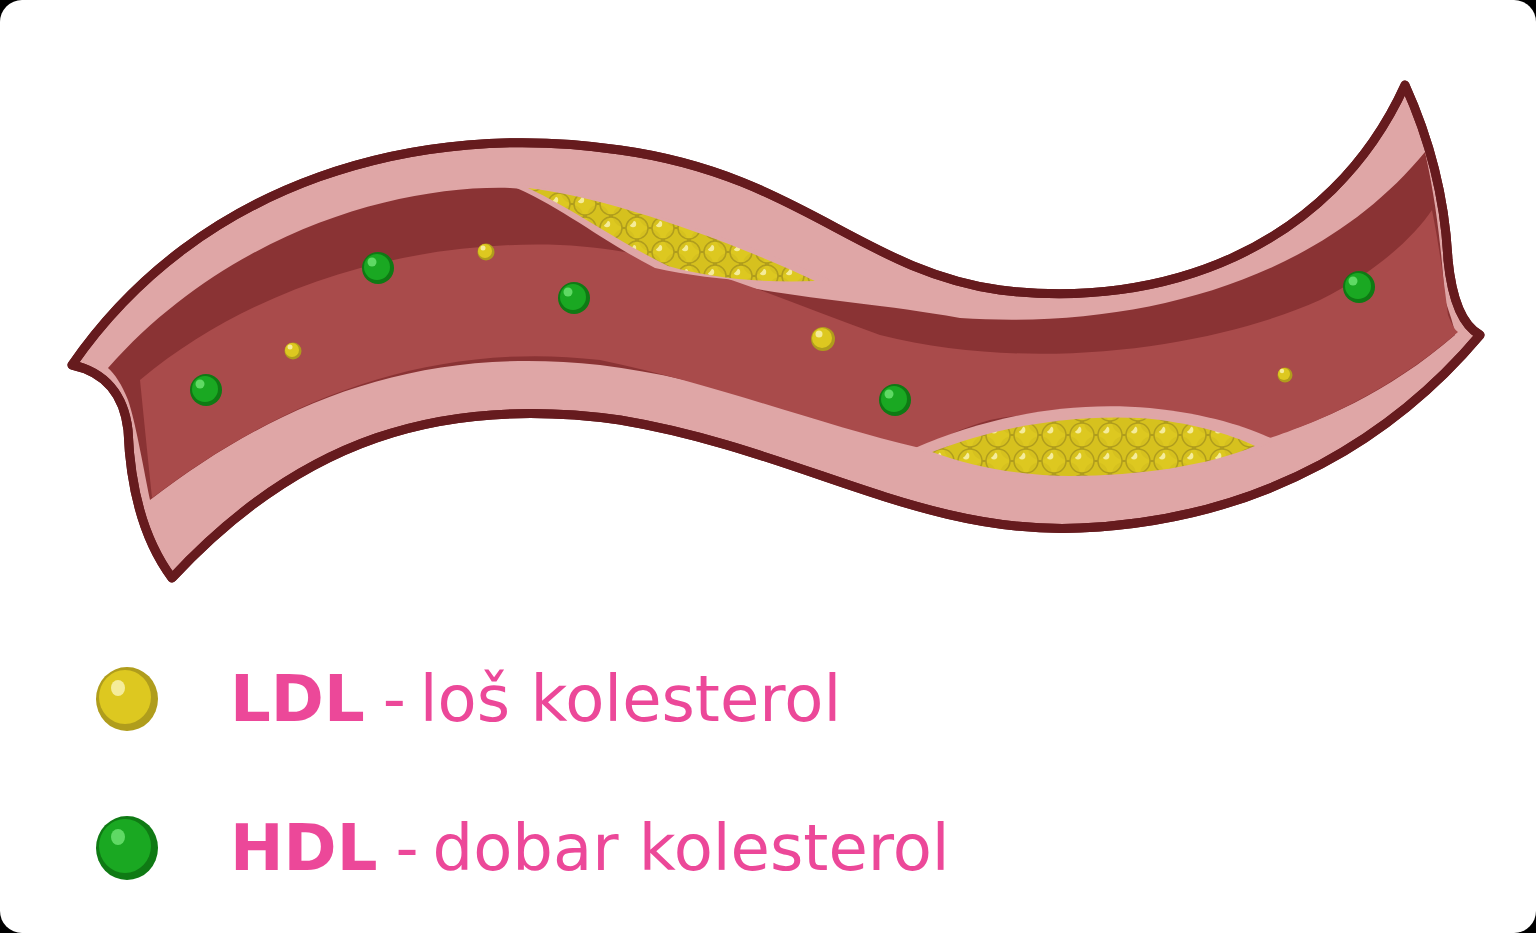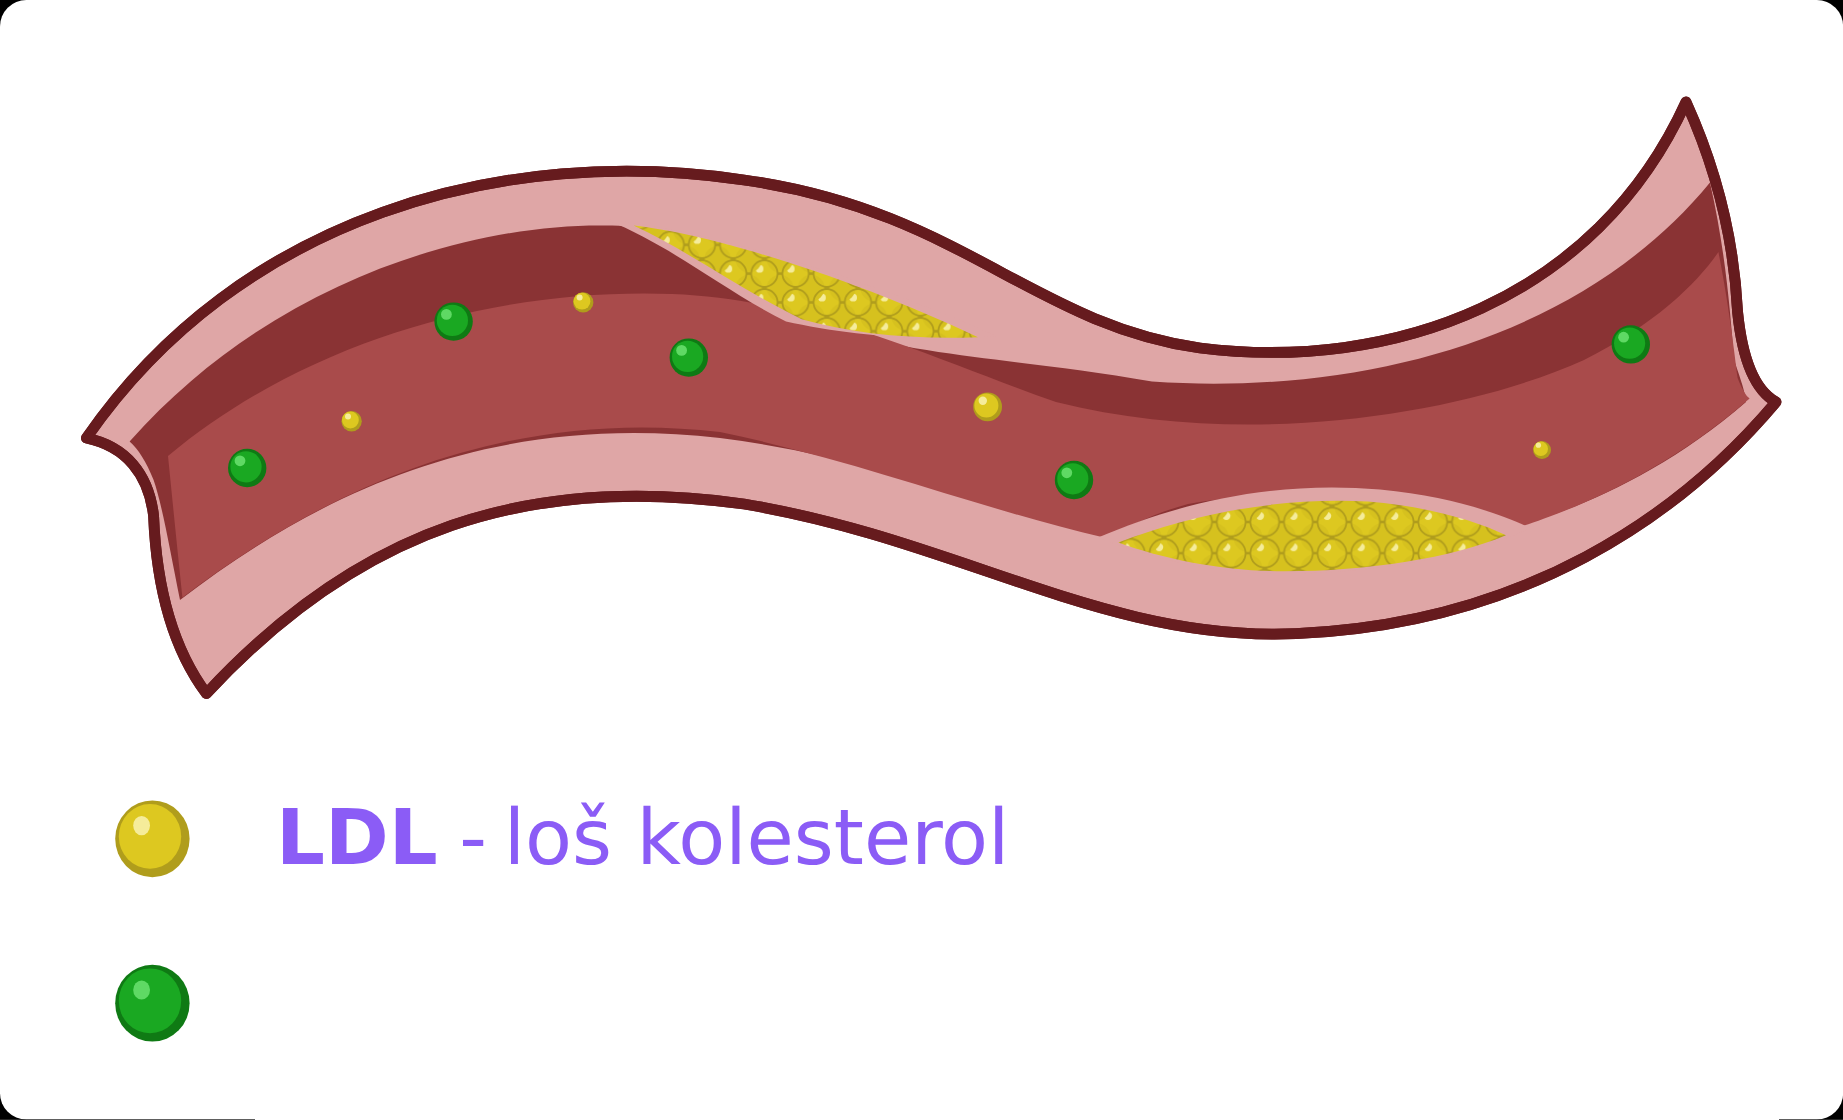--- a/index.html
+++ b/index.html
@@ -3,21 +3,21 @@
 <meta charset="utf-8">
 <style>
   html, body { margin: 0; padding: 0; background: #000; }
   body { width: 1536px; height: 933px; overflow: hidden; position: relative; font-family: "DejaVu Sans", sans-serif; }
   .card { position: absolute; left: 0; top: 0; width: 1536px; height: 933px; background: #ffffff; border-radius: 22px; overflow: hidden; }
   .artery { position: absolute; left: 0; top: 0; width: 1536px; height: 620px; }
   .legend-row { position: absolute; left: 94px; display: flex; align-items: center; }
   .legend-row.ldl { top: 654px; }
   .legend-row.hdl { top: 803px; }
   .legend-dot { width: 66px; height: 66px; display: block; }
-  .legend-text { margin-left: 70px; color: #8b5cf6; font-size: 64px; line-height: 90px; white-space: nowrap; letter-spacing: 0px; }
+  .legend-text { margin-left: 70px; color: #ec4899; font-size: 64px; line-height: 90px; white-space: nowrap; letter-spacing: 0px; }
   .legend-abbr { font-weight: bold; }
   .legend-sep { font-weight: normal; margin: 0 14px 0 18px; }
   .legend-desc { font-weight: normal; }
 </style>
 </head>
 <body>
 
 <div class="card">
 
   <svg class="artery" viewBox="0 0 1536 620" xmlns="http://www.w3.org/2000/svg">
@@ -168,15 +168,18 @@
       <span class="legend-abbr">LDL</span><span class="legend-sep">-</span><span class="legend-desc">loš kolesterol</span>
     </div>
   </div>
 
   <div class="legend-row hdl">
     <svg class="legend-dot" viewBox="0 0 66 66">
       <ellipse cx="33" cy="33" rx="31" ry="32" fill="#0f7a14"></ellipse>
       <ellipse cx="31" cy="31" rx="26" ry="27" fill="#1aa822"></ellipse>
       <ellipse cx="24" cy="22" rx="7" ry="8" fill="#5fd964"></ellipse>
     </svg>
+    <div class="legend-text">
+      <span class="legend-abbr">HDL</span><span class="legend-sep">-</span><span class="legend-desc">dobar kolesterol</span>
+    </div>
   </div>
 
 </div>
 
 </body></html>

